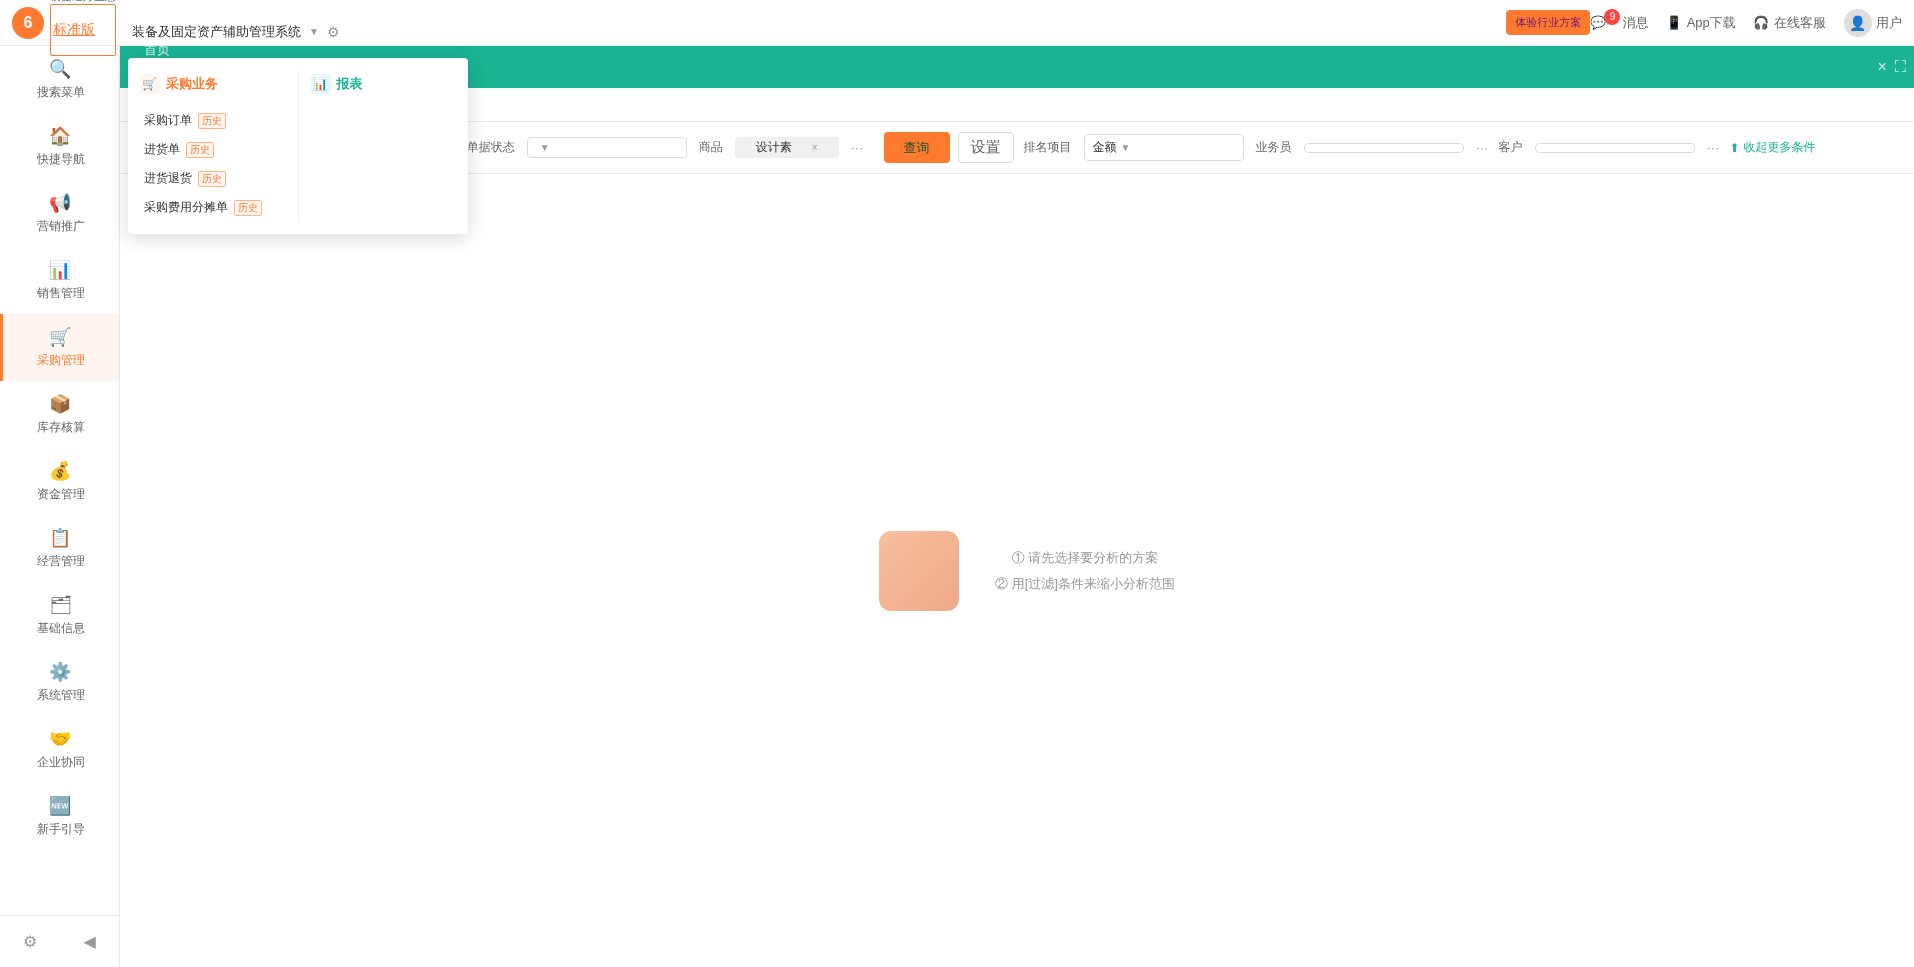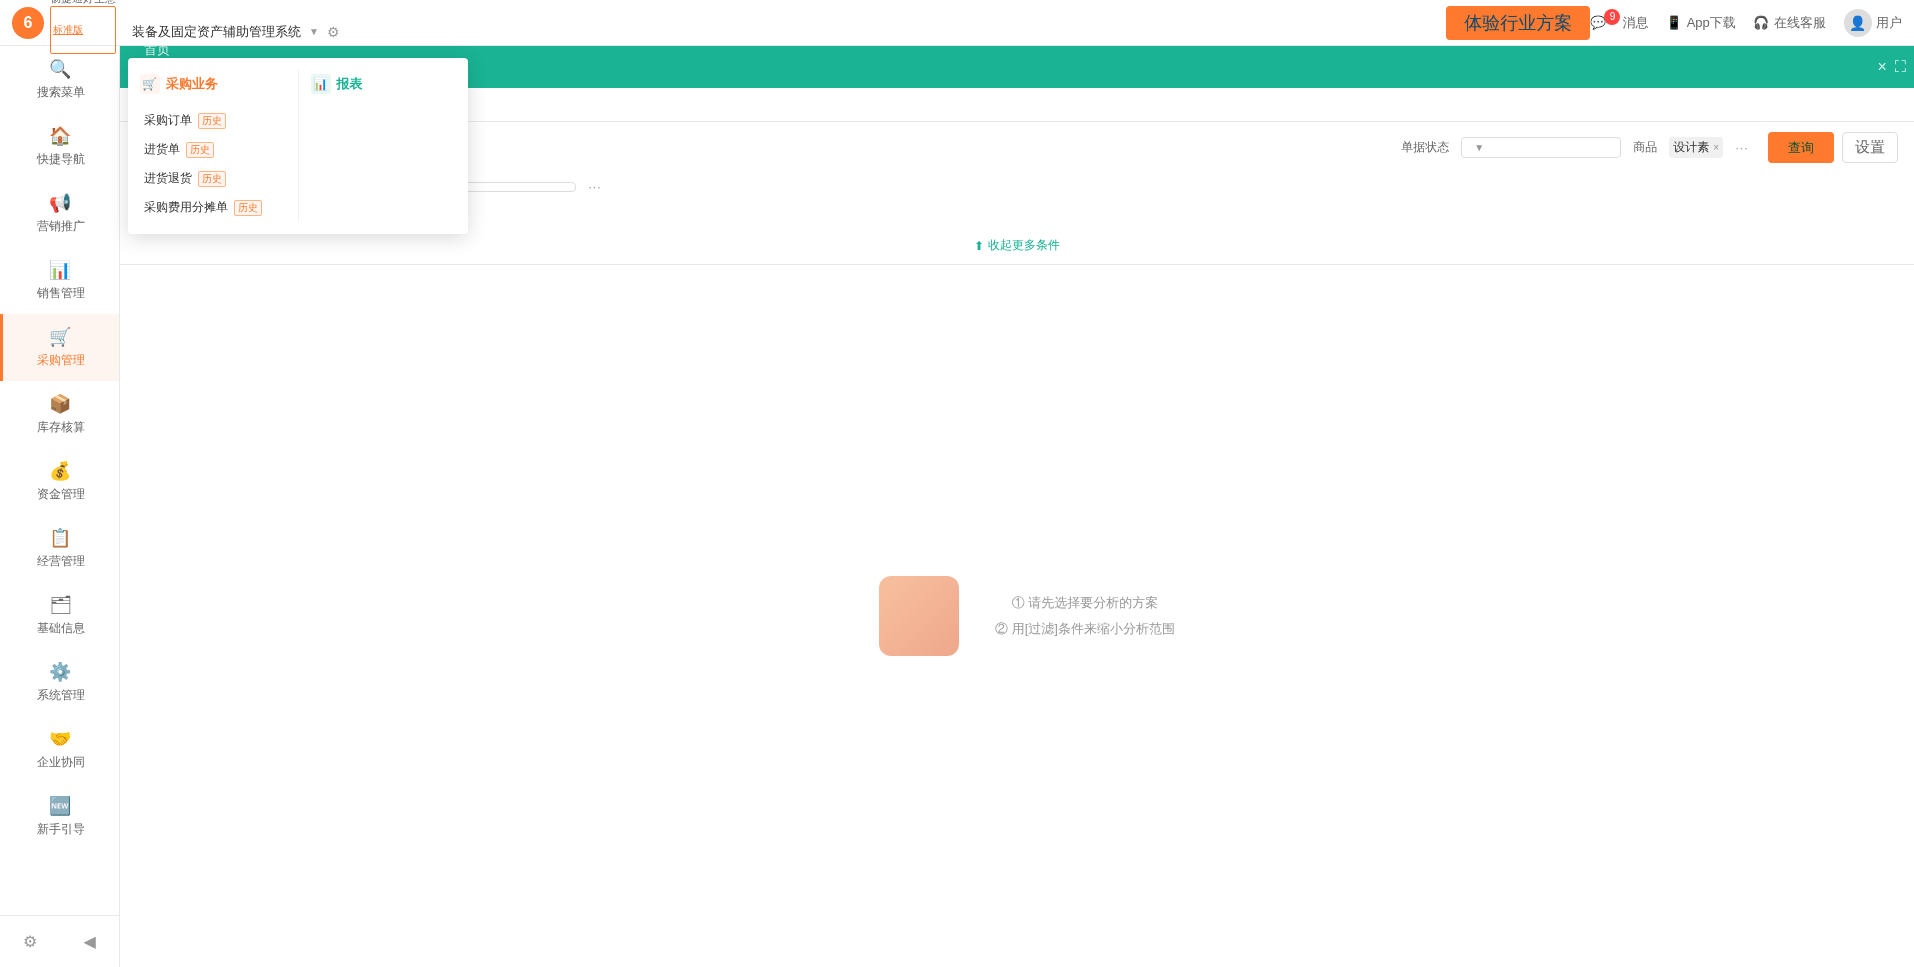--- a/index.html
+++ b/index.html
@@ -24,40 +24,40 @@
       gap: 6px;
     }
     .logo-icon {
       width: 32px; height: 32px;
       background: #ff7a2f;
       border-radius: 50%;
       display: flex; align-items: center; justify-content: center;
       color: #fff; font-size: 16px; font-weight: bold;
     }
     .logo-text { font-size: 11px; color: #666; line-height: 1.3; }
-    .logo-badge { font-size: 10px; color: #ff7a2f; border: 1px solid #ff7a2f; border-radius: 2px; padding: 16px 2px; text-decoration: underline; }
+    .logo-badge { font-size: 14px; color: #ff7a2f; border: 1px solid #ff7a2f; border-radius: 2px; padding: 16px 2px; text-decoration: underline; }
     .system-title {
       flex: 1;
       display: flex;
       align-items: center;
       gap: 8px;
       font-size: 13px;
       color: #333;
     }
     .system-title span { cursor: pointer; margin-top: 18px; }
     .system-title .dropdown-arrow { color: #999; font-size: 10px; }
     .system-title .gear-icon { color: #999; font-size: 14px; cursor: pointer; }
     .industry-btn {
       background: #ff7a2f;
-      color: #0c4a6e;
+      color: #701a75;
       border: none;
       border-radius: 4px;
-      padding: 5px 18px;
+      padding: 5px 9px;
       cursor: pointer;
-      font-size: 18px;
+      font-size: 11px;
     }
     .header-right {
       display: flex;
       align-items: center;
       gap: 18px;
       margin-left: auto;
     }
     .header-right-item {
       display: flex; align-items: center; gap: 4px;
       color: #666; font-size: 13px; cursor: pointer;
@@ -162,21 +162,20 @@
       display: flex; align-items: center; gap: 4px;
       color: #666; font-size: 12px; cursor: pointer;
     }
     .toolbar-btn .btn-icon { color: #1ab394; }
 
     
     .filter-area {
       background: #fff;
       padding: 10px 16px;
       display: flex;
-      flex-direction: column;
       gap: 10px;
       border-bottom: 1px solid #e8e8e8;
       flex-shrink: 0;
     }
     .filter-row {
       display: flex;
       align-items: center;
       gap: 12px;
       flex-wrap: wrap;
     }
@@ -189,23 +188,23 @@
       min-width: 120px;
     }
     .filter-select {
       display: flex; align-items: center; gap: 4px;
       border: 1px solid #ddd; border-radius: 4px;
       padding: 4px 8px; font-size: 12px; cursor: pointer;
       background: #fff; min-width: 140px;
     }
     .filter-select .arrow { color: #999; font-size: 10px; }
     .filter-tag {
-      display: flex; align-items: center; gap: 4px;
+      display: flex; align-items: center; gap: 20px;
       background: #f0f0f0; border-radius: 3px;
-      padding: 2px 4px; font-size: 12px;
+      padding: 2px 21px; font-size: 12px;
     }
     .filter-tag .close { color: #999; cursor: pointer; font-size: 10px; }
     .filter-dots { color: #999; cursor: pointer; }
     .query-btn {
       background: #ff7a2f; color: #14532d;
       border: none; border-radius: 4px;
       padding: 6px 20px; cursor: pointer; font-size: 13px;
     }
     .settings-btn {
       border: 1px solid #ddd; background: #fff;

